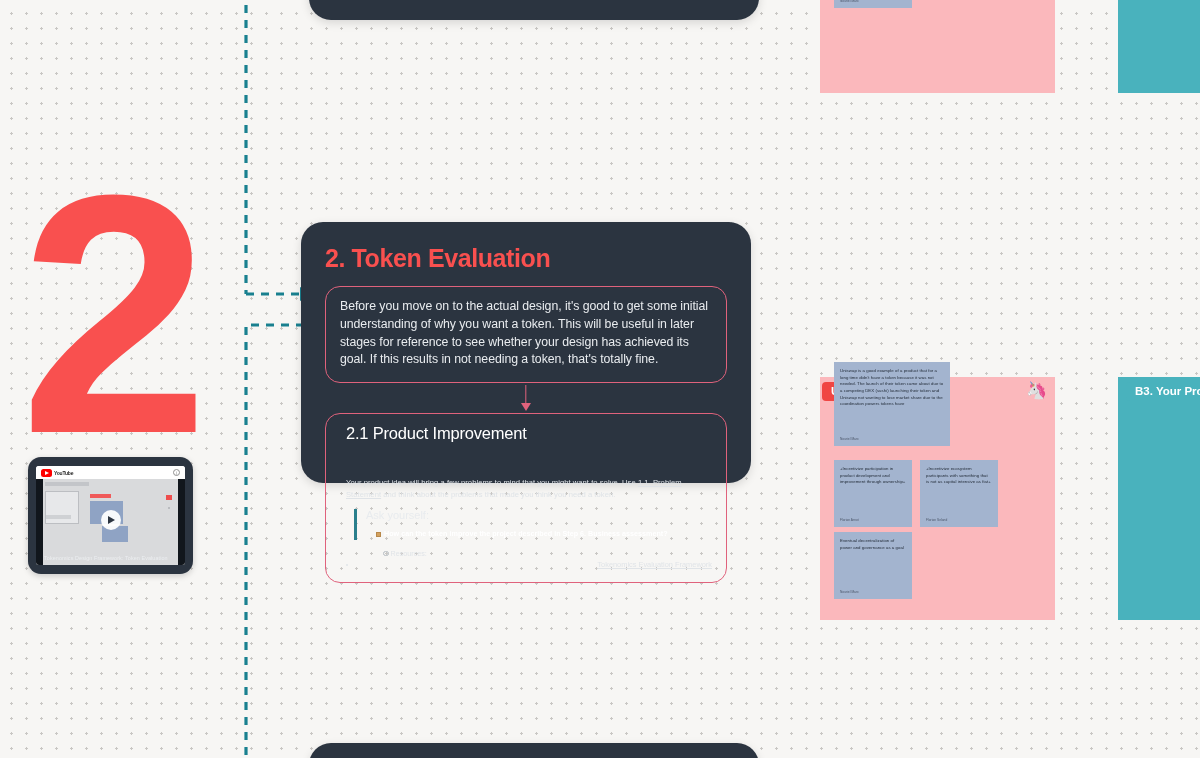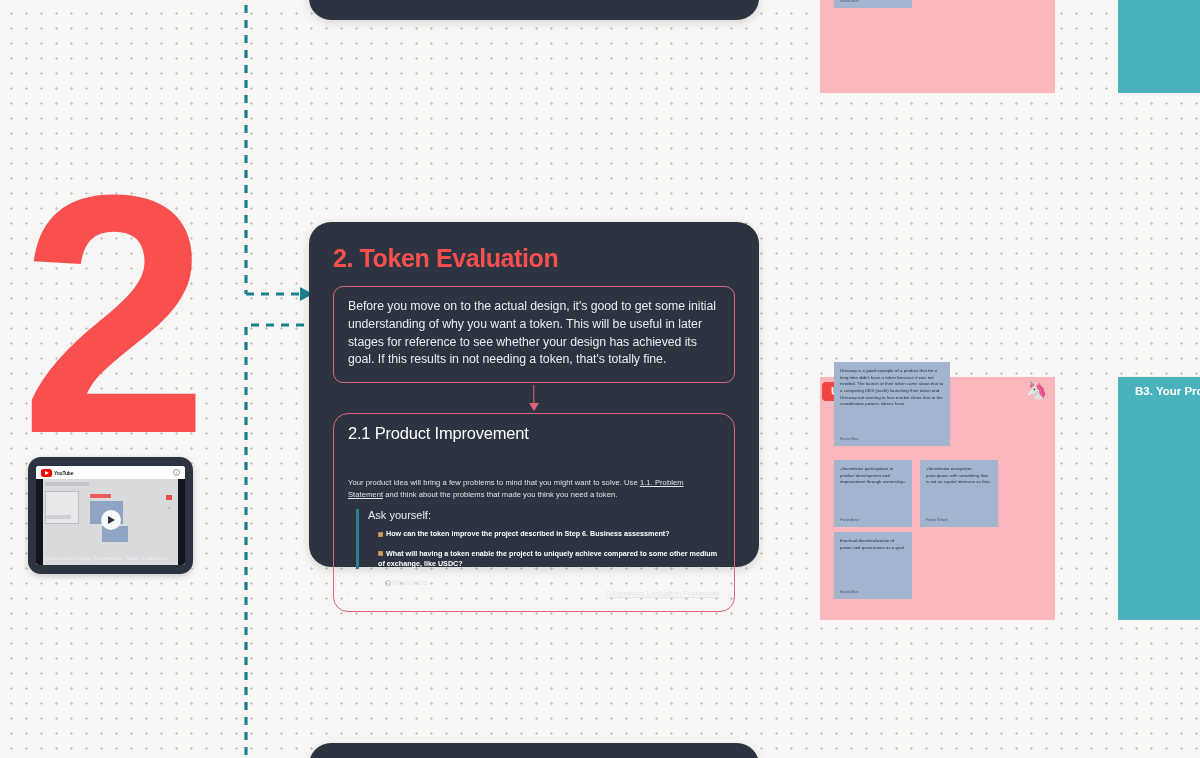--- a/index.html
+++ b/index.html
@@ -60,35 +60,35 @@
     font-size:5.4px; color:#eceef0; letter-spacing:0.1px; white-space:nowrap; overflow:hidden;
   }
 
   
   .dark-card {
     position:absolute; background:#2b3440; border-radius:22px;
     box-shadow:0 3px 10px rgba(0,0,0,0.13);
   }
   #card-top   { left:309px; top:-70px;  width:450px; height:90px; }
   #card-bot   { left:309px; top:743px;  width:450px; height:90px; }
-  #card-main  { left:309px; top:222px;  width:450px; height:345px; padding:22px 24px; }
+  #card-main  { left:301px; top:222px;  width:450px; height:261px; padding:22px 24px; }
 
   .card-title { color:#f9504f; font-size:25px; font-weight:700; letter-spacing:-0.4px; margin-bottom:13px; }
 
   .intro-box {
-    border:1px solid #e0627c; border-radius:10px; padding:11px 14px 13px 14px;
+    border:1px solid #e0627c; border-radius:15px; padding:11px 14px 13px 14px;
     color:#e9ecef; font-size:12.3px; line-height:1.45; letter-spacing:-0.05px;
   }
 
   .arrow-down { width:100%; height:30px; position:relative; }
   .arrow-down::before { content:""; position:absolute; left:50%; top:2px; width:1.4px; height:20px; background:#e0627c; transform:translateX(-50%); }
   .arrow-down::after { content:""; position:absolute; left:50%; top:20px; transform:translateX(-50%);
     border-left:5px solid transparent; border-right:5px solid transparent; border-top:8px solid #e0627c; }
 
-  .sub-box { border:1px solid #e0627c; border-radius:15px; padding:10px 14px 13px 14px; }
+  .sub-box { border:1px solid #e0627c; border-radius:15px; padding:10px 14px 13px 20px; }
   .sub-title { color:#ffffff; font-size:16.5px; font-weight:400; letter-spacing:-0.2px; margin-bottom:5px; }
   .sub-desc { color:#dfe3e7; font-size:7.6px; line-height:1.5; letter-spacing:0.05px;margin-top:34px; }
   .sub-desc a { color:#dfe3e7; text-decoration:underline; }
 
   .quote { margin:9px 0 0 8px; padding-left:9px; border-left:3px solid #2a7f8c; }
   .quote-lead { color:#e8ebee; font-size:11px; margin-bottom:8px; }
   .q-item { color:#ffffff; font-size:7.2px; font-weight:700; line-height:1.45; margin:0 0 9px 10px; }
   .q-item .mk { display:inline-block; width:5px; height:5px; background:#d3a15e; border:0.5px solid #b8884a; margin-right:3px; vertical-align:-0.5px; }
 
   .res-head { color:#e0e4e8; font-size:7.2px; margin-top:7px;margin-left:37px; }
@@ -154,21 +154,20 @@
 
     <div class="arrow-down"></div>
 
     <div class="sub-box">
       <div class="sub-title">2.1 Product Improvement</div>
       <div class="sub-desc"><span>Your product idea will bring a few problems to mind that you might want to solve. Use </span><a href="#">1.1. Problem Statement</a><span> and think about the problems that made you think you need a token.</span></div>
 
       <div class="quote">
         <div class="quote-lead">Ask yourself:</div>
         <div class="q-item"><span class="mk"></span><span>How can the token improve the project described in Step 6. Business assessment?</span></div>
-        <div class="q-item"><span class="mk"></span><span>What will having a token enable the project to uniquely achieve compared to some other medium of exchange, like USDC?</span></div>
       </div>
 
       <div class="res-head"><span class="globe"></span><span>Resources:</span></div>
       <ul class="res-list">
         <li><a href="#">Tokenomics Evaluation Framework</a></li>
       </ul>
     </div>
   </div>
 
   <div class="video-card">

